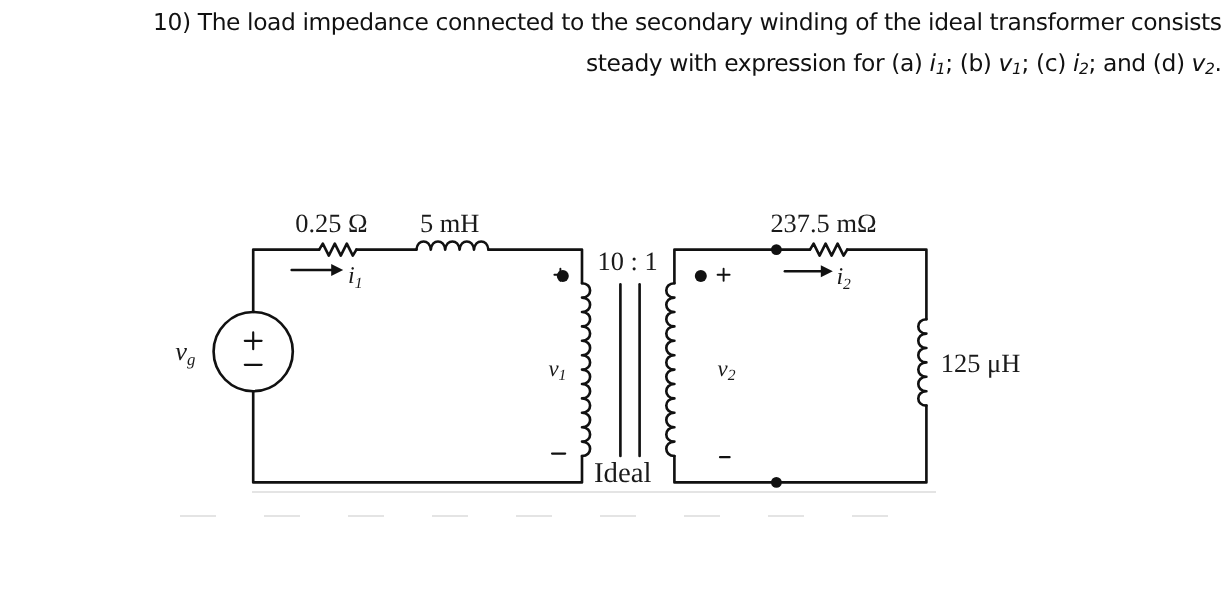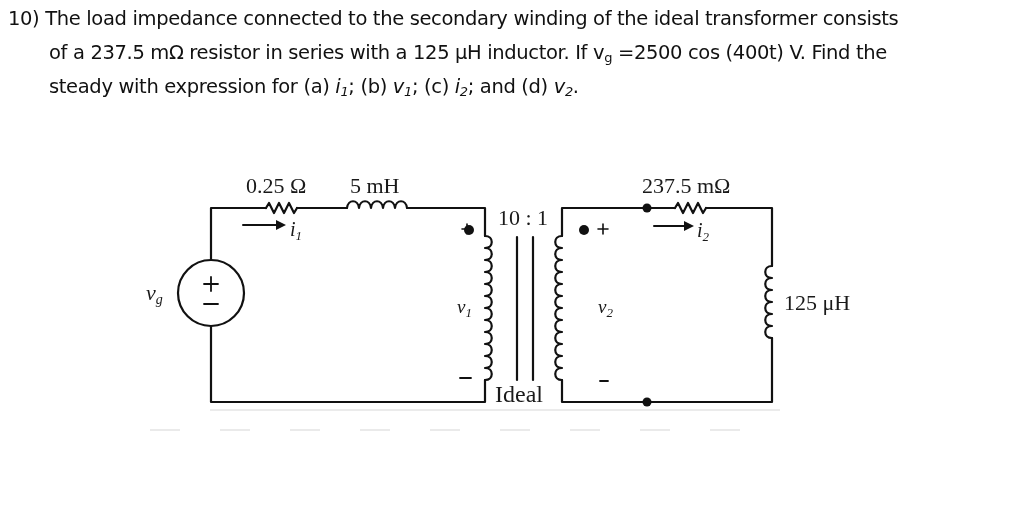--- a/index.html
+++ b/index.html
@@ -1,34 +1,33 @@
 <!DOCTYPE html>
 <html><head>
 <meta charset="utf-8">
 <style>
   html, body { margin: 0; padding: 0; background: #ffffff; }
   body { width: 1023px; height: 506px; position: relative; overflow: hidden; }
   .problem {
     position: absolute; left: 8px; top: 2px; width: 1010px;
     font-family: "DejaVu Sans", sans-serif; font-size: 19.5px;
-    line-height: 34px; color: #111111; letter-spacing: -0.35px;
+    line-height: 34px; color: #111111; letter-spacing: -0.35px; text-align: right;
   }
   .problem .line { white-space: nowrap; }
   .problem .indent { padding-left: 41px; }
   .problem i { font-style: italic; }
   .problem sub { font-size: 13px; vertical-align: -3px; line-height: 0; }
   svg.circuit { position: absolute; left: 0; top: 0; }
   .lbl { font-family: "Liberation Serif", serif; fill: #1a1a1a; }
 </style>
 </head>
 <body>
 
 <div class="problem">
   <div class="line"><span>10)</span> <span>The load impedance connected to the secondary winding of the ideal transformer consists</span></div>
-  <div class="line indent"><span>of a 237.5 mΩ resistor in series with a 125 μH inductor. If v</span><sub>g</sub><span> =2500 cos (400t) V. Find the</span></div>
   <div class="line indent"><span>steady with expression for (a) </span><i>i</i><sub><i>1</i></sub><span>; (b) </span><i>v</i><sub><i>1</i></sub><span>; (c) </span><i>i</i><sub><i>2</i></sub><span>; and (d) </span><i>v</i><sub><i>2</i></sub><span>.</span></div>
 </div>
 
 <svg class="circuit" width="1023" height="506" viewBox="0 0 1023 506" xmlns="http://www.w3.org/2000/svg">
   <g stroke="#111" stroke-width="2.2" fill="none" stroke-linejoin="round" stroke-linecap="round">
 
     <path d="M211,260 L211,208 L266,208"></path>
     <path d="M266,208 l3,-5 l5,10 l5,-10 l5,10 l5,-10 l5,10 l3,-5"></path>
     <path d="M297,208 L347,208"></path>
     <path d="M347,208 c1,-9 11,-9 12,0 c1,-9 11,-9 12,0 c1,-9 11,-9 12,0 c1,-9 11,-9 12,0 c1,-9 11,-9 12,0"></path>

